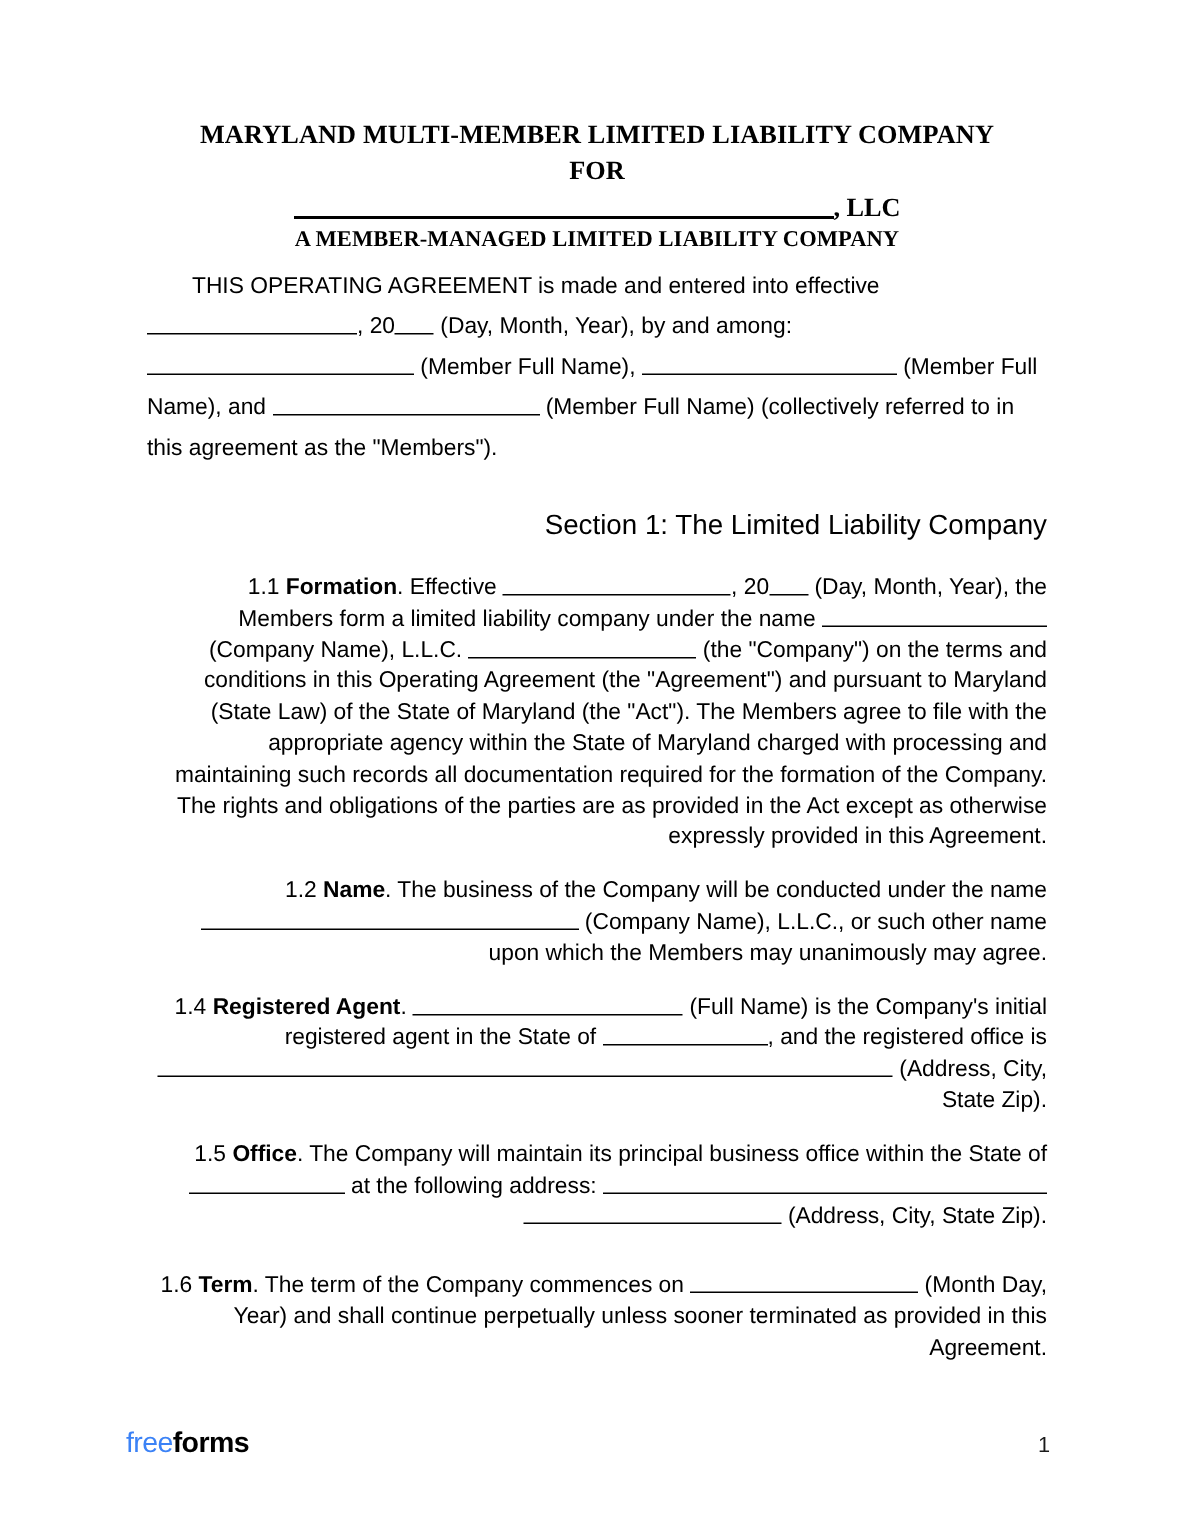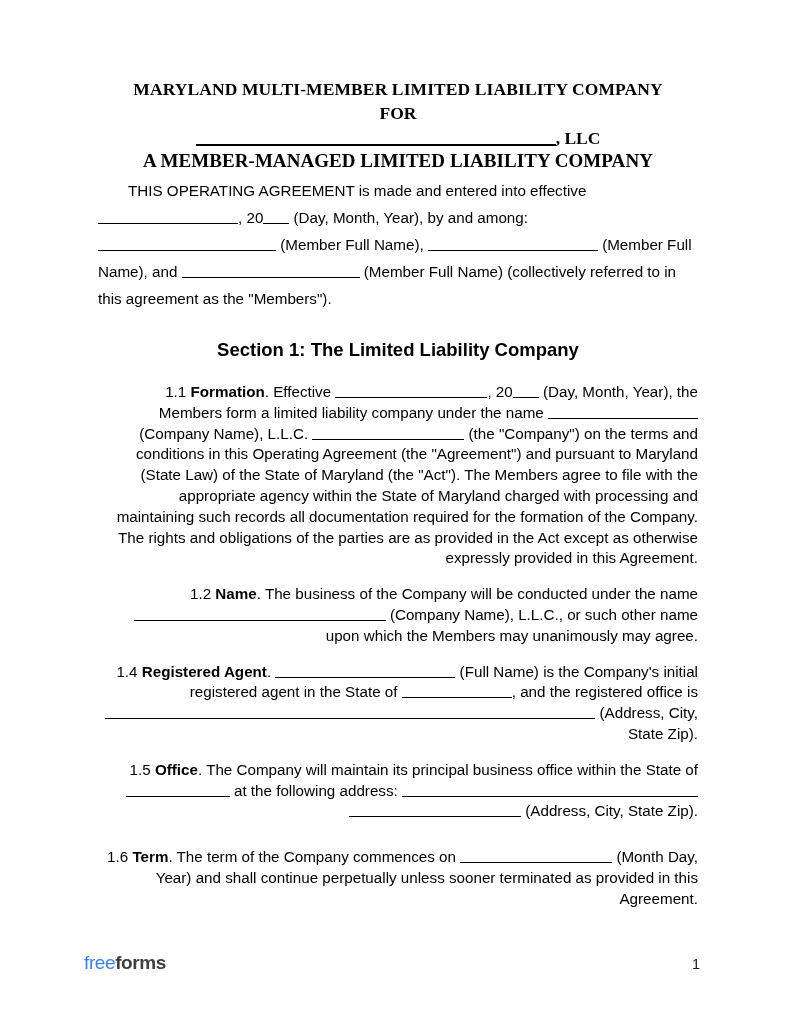--- a/index.html
+++ b/index.html
@@ -46,21 +46,21 @@
   .title-for {
     font-size: 17.5px;
     line-height: 24px;
   }
   .title-llc {
     font-size: 17.5px;
     line-height: 25px;
     margin-top: 1px;
   }
   .title-sub {
-    font-size: 19px;
+    font-size: 15px;
     line-height: 19px;
     letter-spacing: 0.05px;
   }
 
   
   .blank {
     display: inline-block;
     border-bottom: 1.6px solid #000;
     vertical-align: baseline;
     height: 0.92em;
@@ -79,23 +79,23 @@
     margin-top: 7px;
     font-size: 15.2px;
     line-height: 27px;
     text-align: left;
   }
   .intro .first-line {
     padding-left: 30px;
   }
 
   .section-heading {
-    text-align: center;
+    text-align: right;
     font-size: 18.5px;
-    font-weight: bold;
+    font-weight: normal;
     line-height: 24px;
     margin-top: 26px;
     margin-bottom: 20px;
   }
 
   .clause {
     font-size: 15.2px;
     line-height: 20.8px;
     margin-bottom: 15px;
     text-align: right;
@@ -114,21 +114,21 @@
   }
   .logo {
     position: absolute;
     left: 84px;
     top: 0px;
     font-size: 19px;
     font-weight: bold;
     letter-spacing: -0.4px;
   }
   .logo-free { color: #3b82f6; font-weight: normal; }
-  .logo-forms { color: #404040; font-weight: bold; }
+  .logo-forms { color: #000000; font-weight: bold; }
   .page-number {
     position: absolute;
     left: 660px;
     top: 4px;
     width: 40px;
     text-align: right;
     font-size: 14.5px;
     color: #1a1a1a;
   }
 </style>

